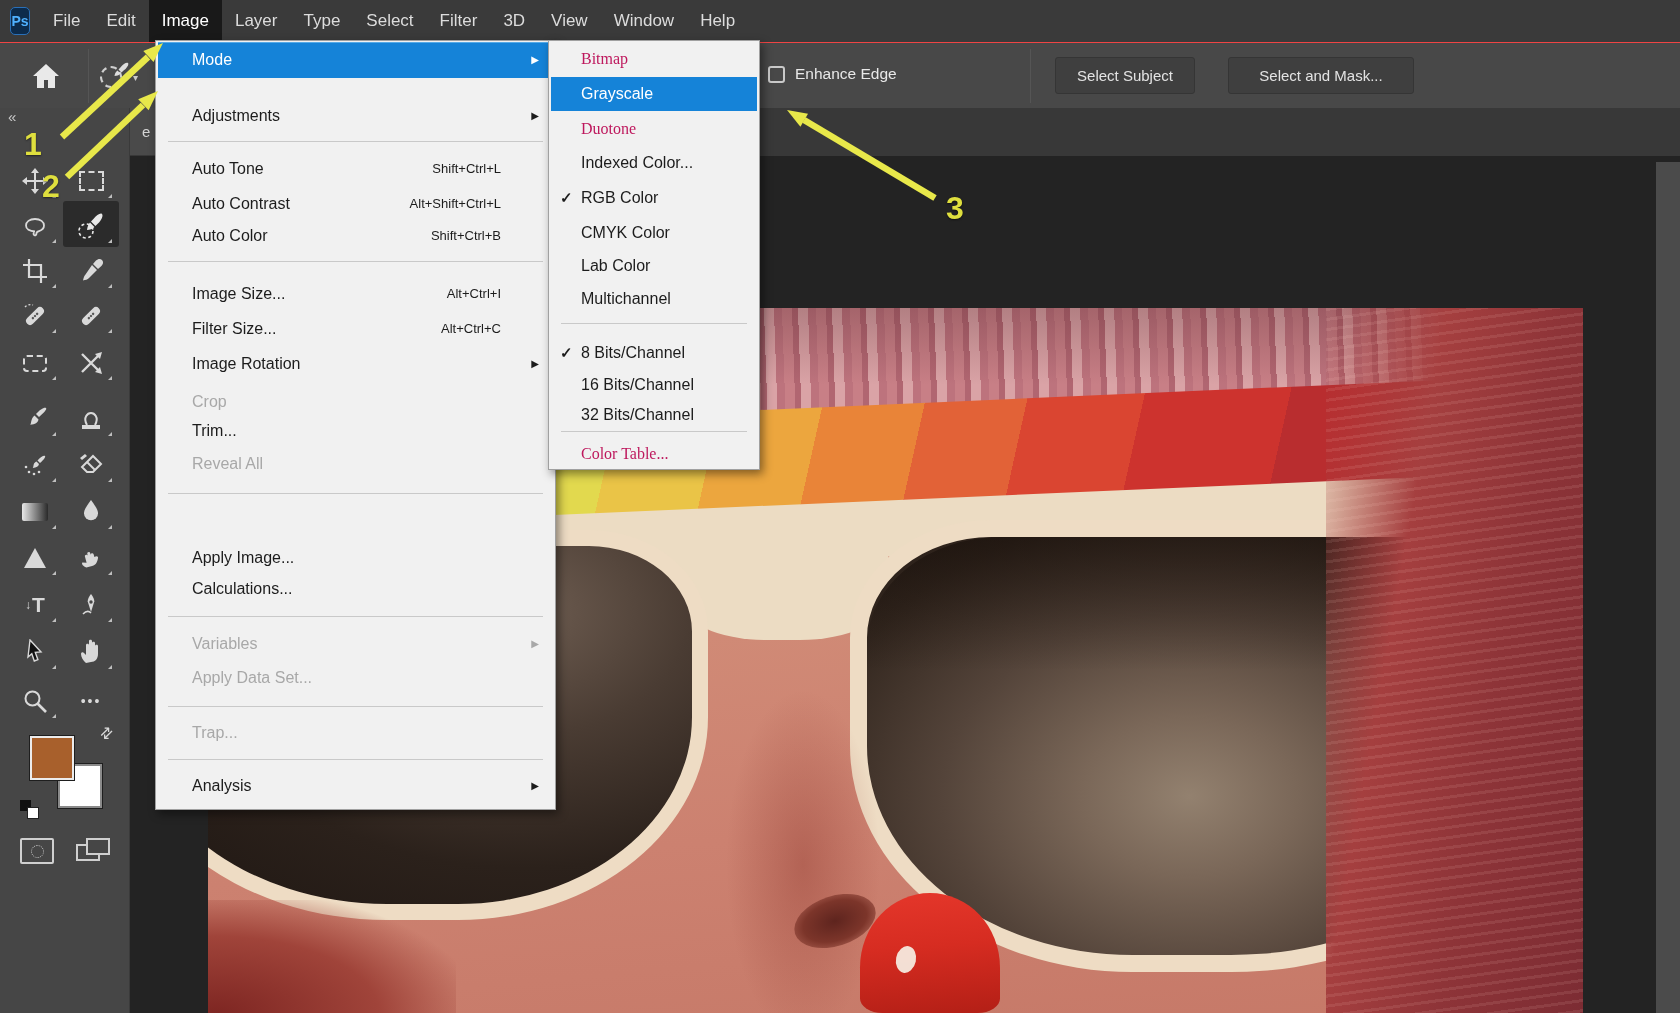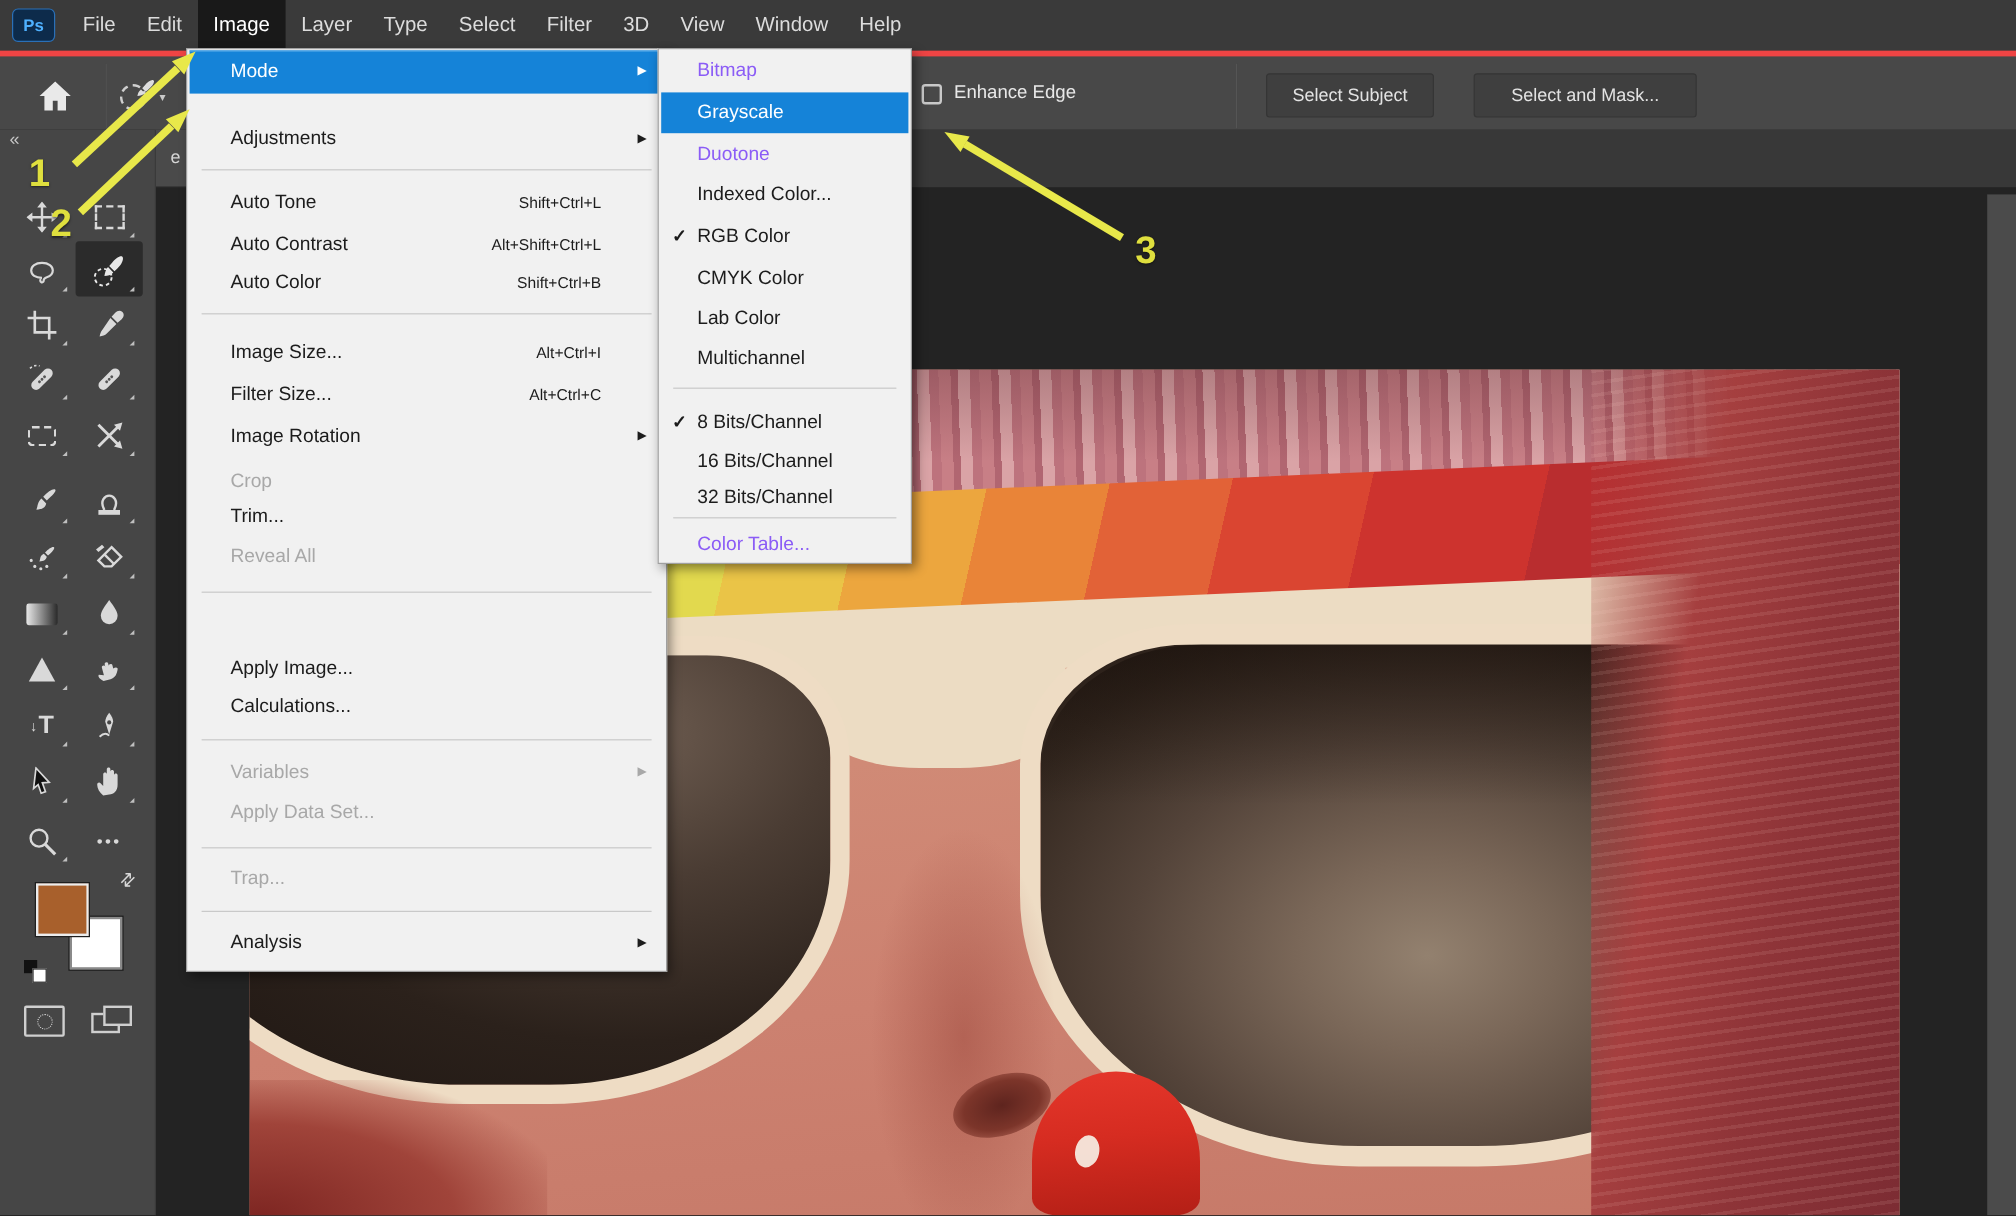--- a/index.html
+++ b/index.html
@@ -2,26 +2,26 @@
 <html><head>
 <meta charset="utf-8">
 <style>
   * { margin:0; padding:0; box-sizing:border-box; }
   html,body { width:1680px; height:1013px; }
   body { font-family:"Liberation Sans", sans-serif; background:#232323; }
   #app { position:relative; width:1680px; height:1013px; overflow:hidden; background:#232323; }
 
   
   #menubar { position:absolute; left:0; top:0; width:1680px; height:42px; background:#3a3a3a; display:flex; align-items:center; z-index:30; }
-  #ps-badge { width:36px; height:28px; margin:0 10px; background:#0d2b4b; border:1px solid #2a70b8; border-radius:5px; color:#4fb1ff; font-size:14px; font-weight:bold; display:flex; align-items:center; justify-content:center; }
+  #ps-badge { width:20px; height:28px; margin:0 10px; background:#0d2b4b; border:1px solid #2a70b8; border-radius:5px; color:#4fb1ff; font-size:14px; font-weight:bold; display:flex; align-items:center; justify-content:center; }
   .mb-item { padding:0 13px; height:42px; line-height:42px; font-size:17px; color:#dcdcdc; cursor:default; }
   .mb-item.active { background:#191919; color:#ffffff; }
 
   
-  #optionsbar { position:absolute; left:0; top:42px; width:1680px; height:66px; background:#484848; border-top:5px solid #ef4444; z-index:20; }
+  #optionsbar { position:absolute; left:0; top:42px; width:1680px; height:66px; background:#484848; border-top:1px solid #ef4444; z-index:20; }
   #home-btn { position:absolute; left:24px; top:12px; width:44px; height:42px; display:flex; align-items:center; justify-content:center; }
   .ob-sep { position:absolute; top:6px; width:1px; height:54px; background:#393939; border-right:1px solid #555; }
   #tool-preset { position:absolute; left:100px; top:16px; width:52px; height:36px; display:flex; align-items:center; }
   #tp-circle { width:22px; height:22px; border:2px dashed #cfcfcf; border-radius:50%; }
   #tp-brush { margin-left:-12px; margin-top:-10px; }
   #tp-chev { color:#c9c9c9; font-size:10px; margin-left:3px; }
   #tp-chev::after { content:"\25BE"; }
   #enhance-edge { position:absolute; left:768px; top:22px; display:flex; align-items:center; }
   #ee-box { width:17px; height:17px; border:2px solid #c9c9c9; border-radius:3px; background:transparent; }
   #ee-label { margin-left:10px; font-size:15.5px; color:#e8e8e8; }
@@ -104,21 +104,21 @@
   .mi { position:absolute; left:2px; right:2px; height:34px; font-size:16px; color:#1c1c1c; }
   .mi .lbl { position:absolute; left:34px; top:0; line-height:34px; white-space:nowrap; }
   .mi .sc { position:absolute; right:52px; top:0; line-height:34px; font-size:13px; }
   .mi .arr { position:absolute; right:14px; top:0; line-height:34px; font-size:10px; }
   .mi .arr::after { content:"\25B6"; }
   .mi.dis { color:#a8a8a8; }
   .mi.hl { background:#1583d8; color:#ffffff; border-top:1px solid #55aae8; }
   .msep { position:absolute; left:12px; right:12px; border-top:1px solid #c9c9c9; }
   .smi { position:absolute; left:2px; right:2px; height:33px; font-size:16px; color:#1c1c1c; }
   .smi .lbl { position:absolute; left:30px; top:0; line-height:33px; white-space:nowrap; }
-  .smi.dis { color:#8b5cf6; }
+  .smi.dis { color:#be185d;font-family:Liberation Serif, serif; }
   .smi.hl { background:#1583d8; color:#ffffff; }
   .smi .check { position:absolute; left:9px; top:0; line-height:33px; font-size:15px; font-weight:bold; }
   .smi .check::after { content:"\2713"; }
 
   
   #annot-overlay { position:absolute; left:0; top:0; width:1680px; height:1013px; z-index:50; pointer-events:none; }
   .annot-num { position:absolute; color:#dfdf3e; font-size:32px; font-weight:bold; z-index:51; pointer-events:none; text-shadow:0 1px 2px rgba(0,0,0,.5); }
 </style>
 </head>
 <body>

